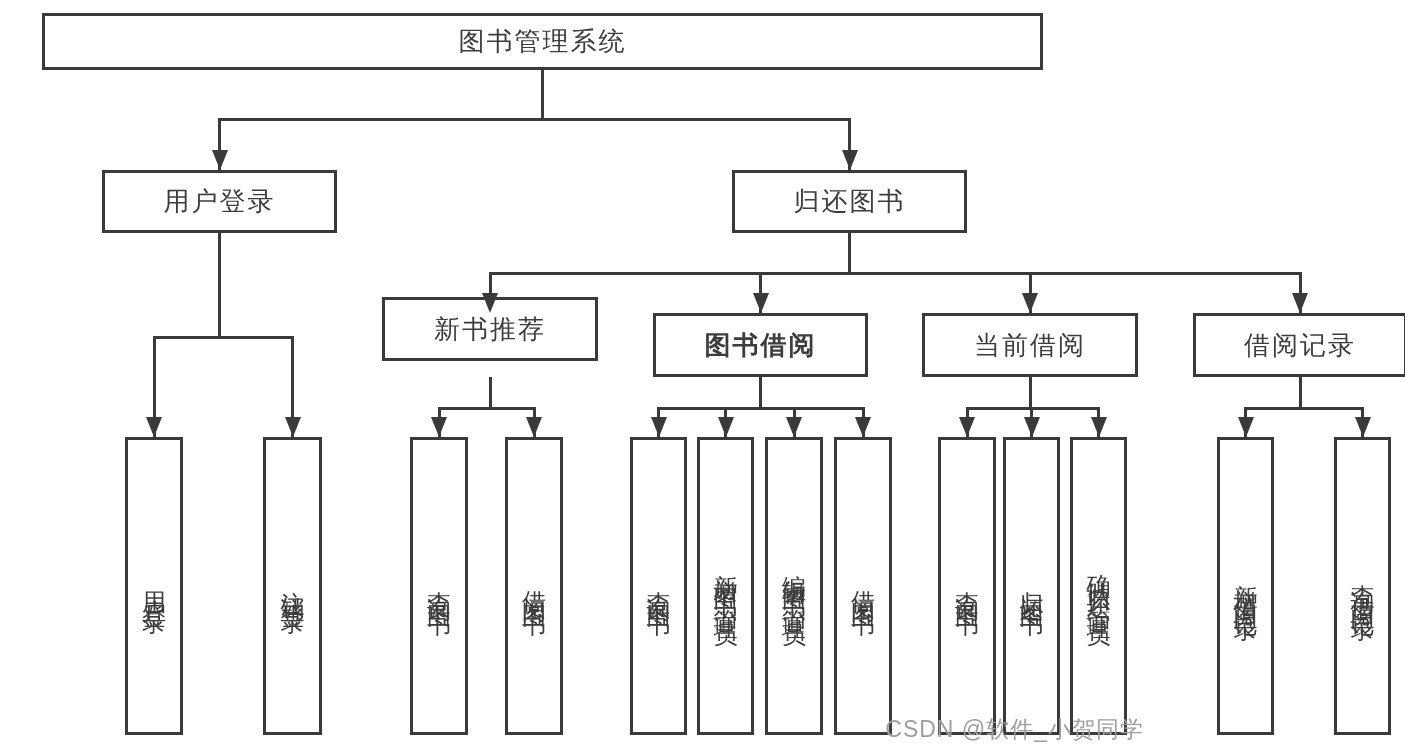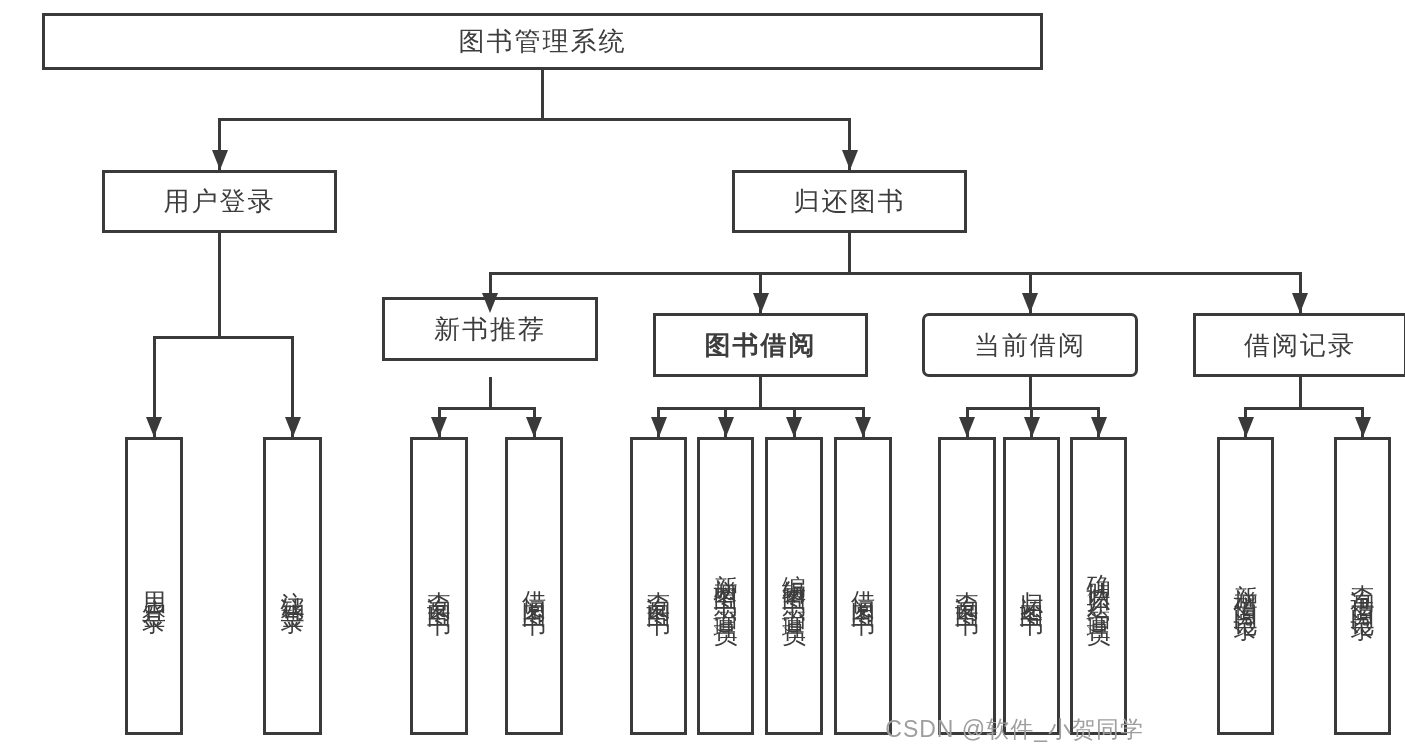--- a/index.html
+++ b/index.html
@@ -131,21 +131,21 @@
       </div>
       <div class="node" style="left: 712px; top: 170px; width: 235px; height: 63px;">
         <span class="label">归还图书</span>
       </div>
       <div class="node" style="left: 362px; top: 297px; width: 216px; height: 64px;">
         <span class="label">新书推荐</span>
       </div>
       <div class="node" style="left: 633px; top: 313px; width: 215px; height: 64px; font-weight: bold;">
         <span class="label">图书借阅</span>
       </div>
-      <div class="node" style="left: 902px; top: 313px; width: 216px; height: 64px; border-radius: 7px;">
+      <div class="node" style="left: 902px; top: 313px; width: 216px; height: 64px;">
         <span class="label">当前借阅</span>
       </div>
       <div class="node" style="left: 1173px; top: 313px; width: 214px; height: 64px;">
         <span class="label">借阅记录</span>
       </div>
       <div class="node vertical" style="left: 105px; top: 437px; width: 58px; height: 298px;">
         <span class="label">用户登录</span>
       </div>
       <div class="node vertical" style="left: 243px; top: 437px; width: 59px; height: 298px;">
         <span class="label">注销登录</span>

